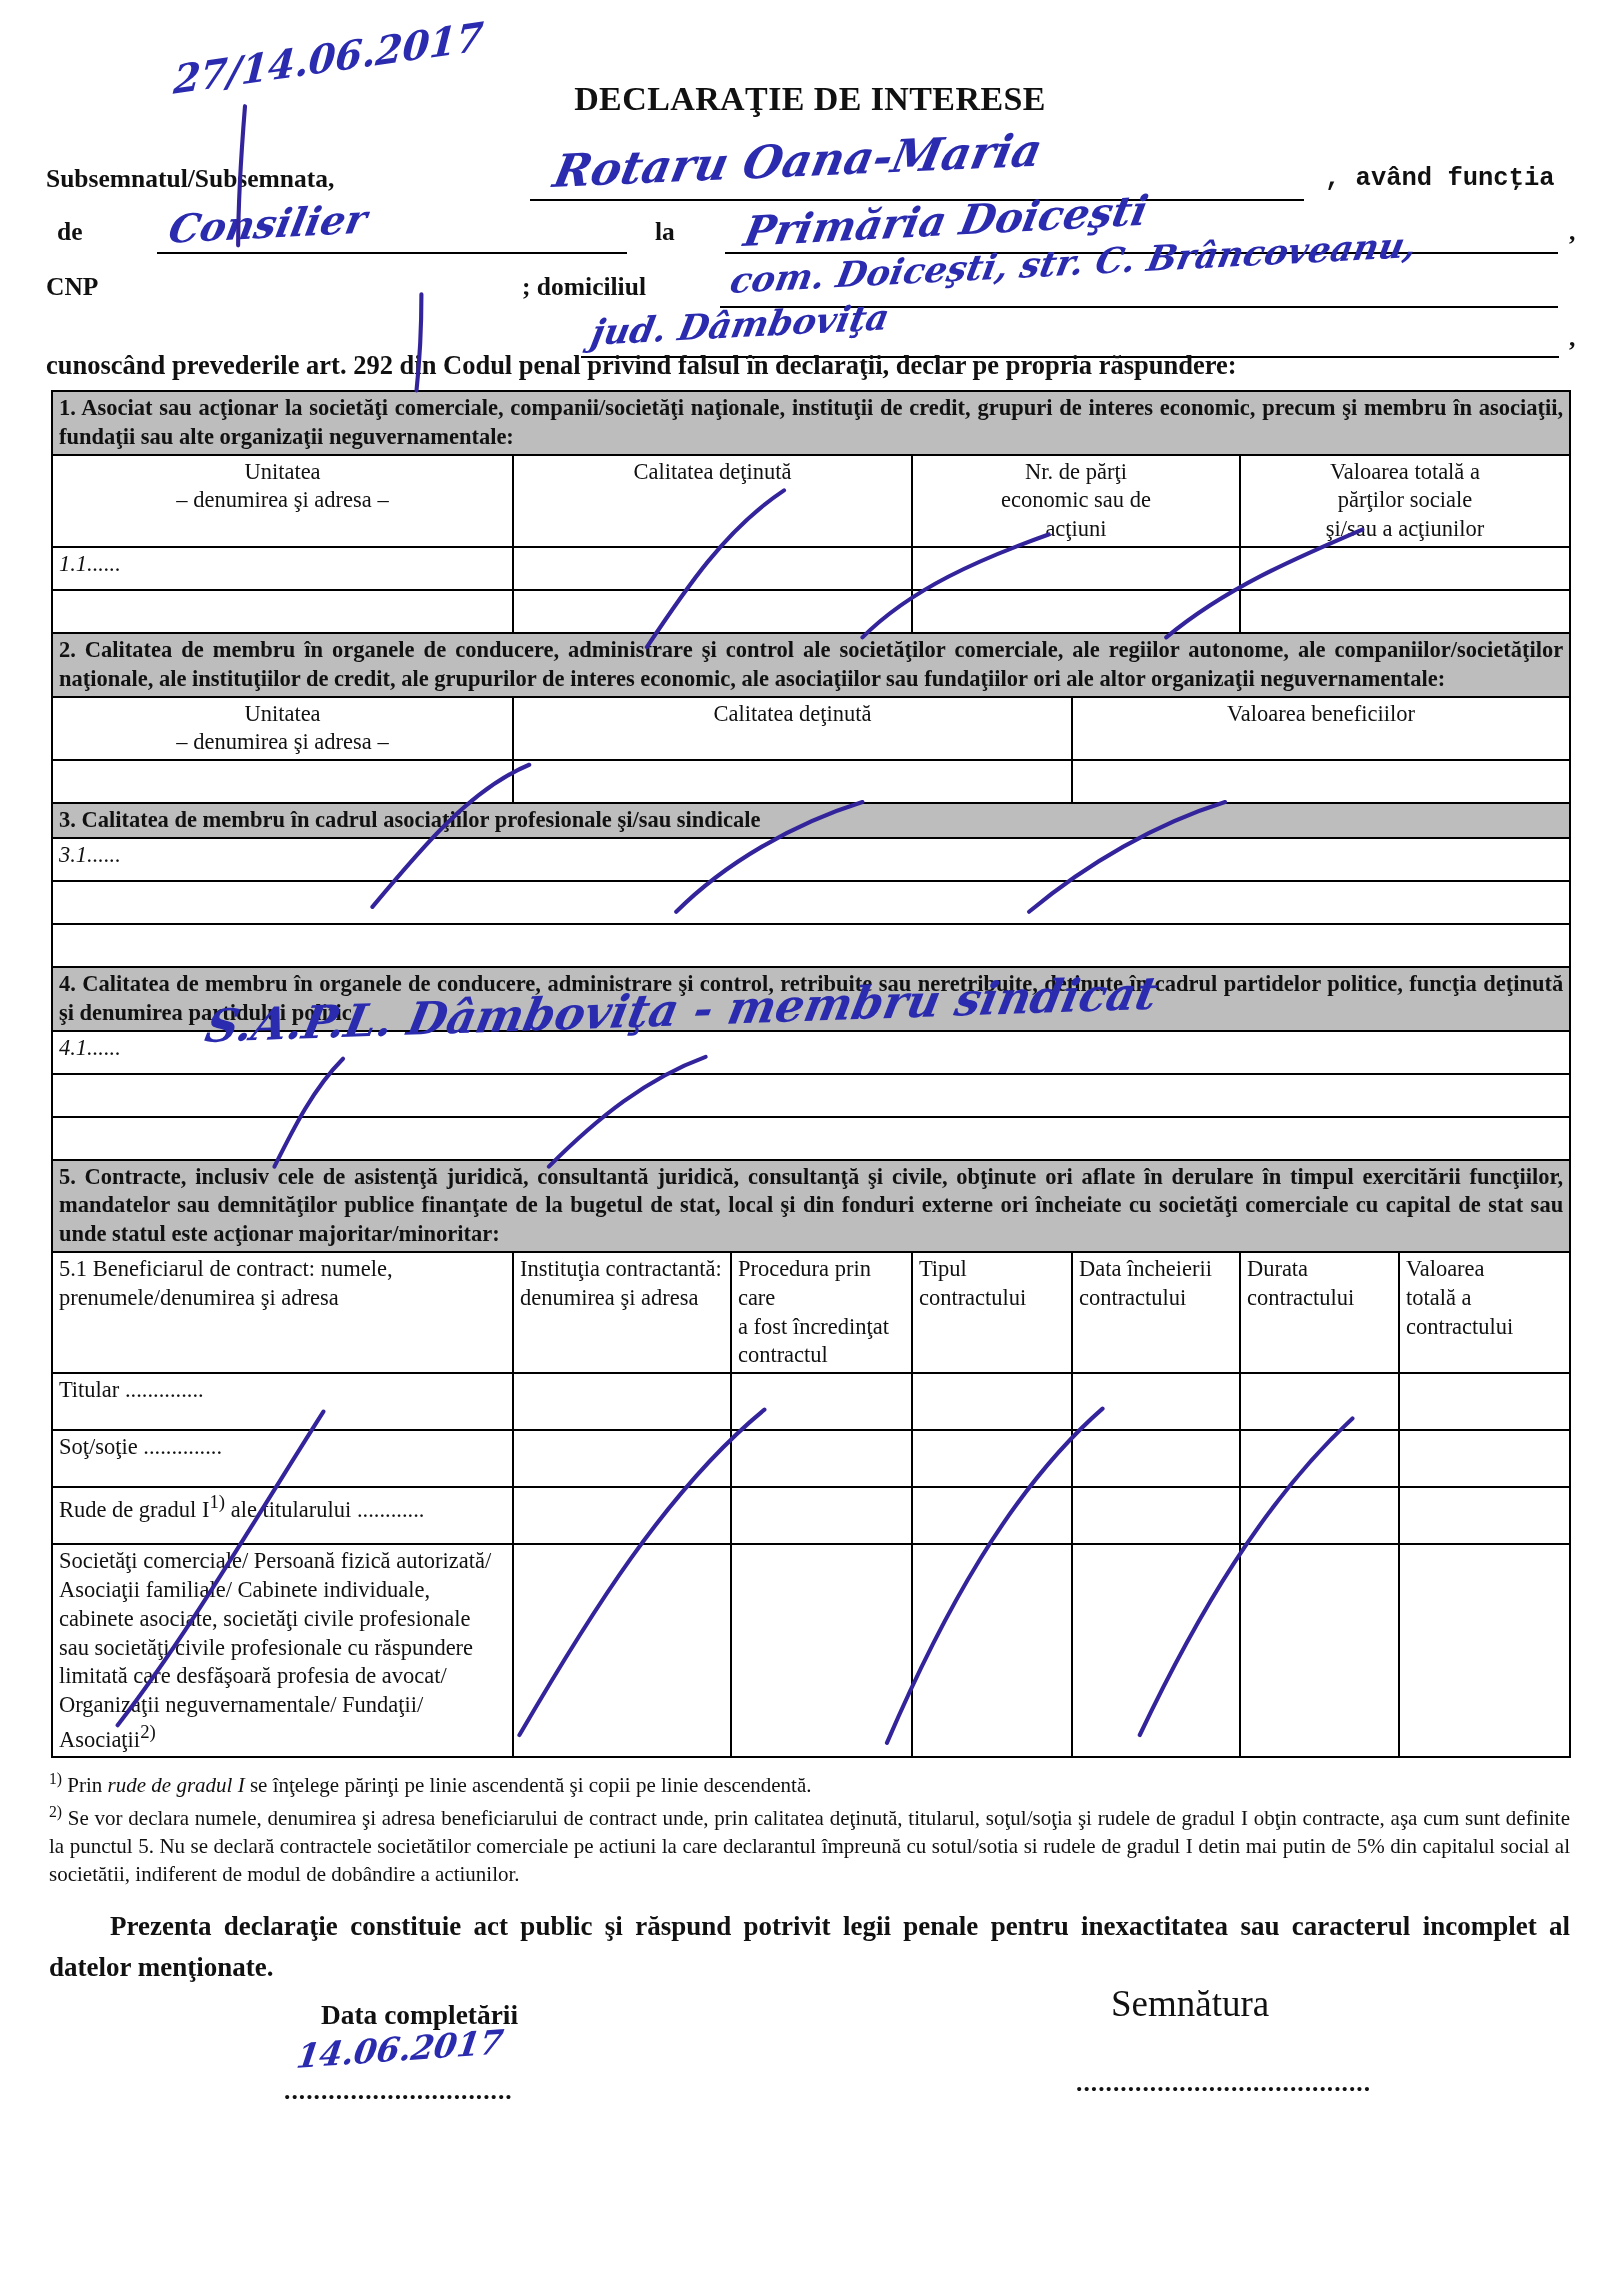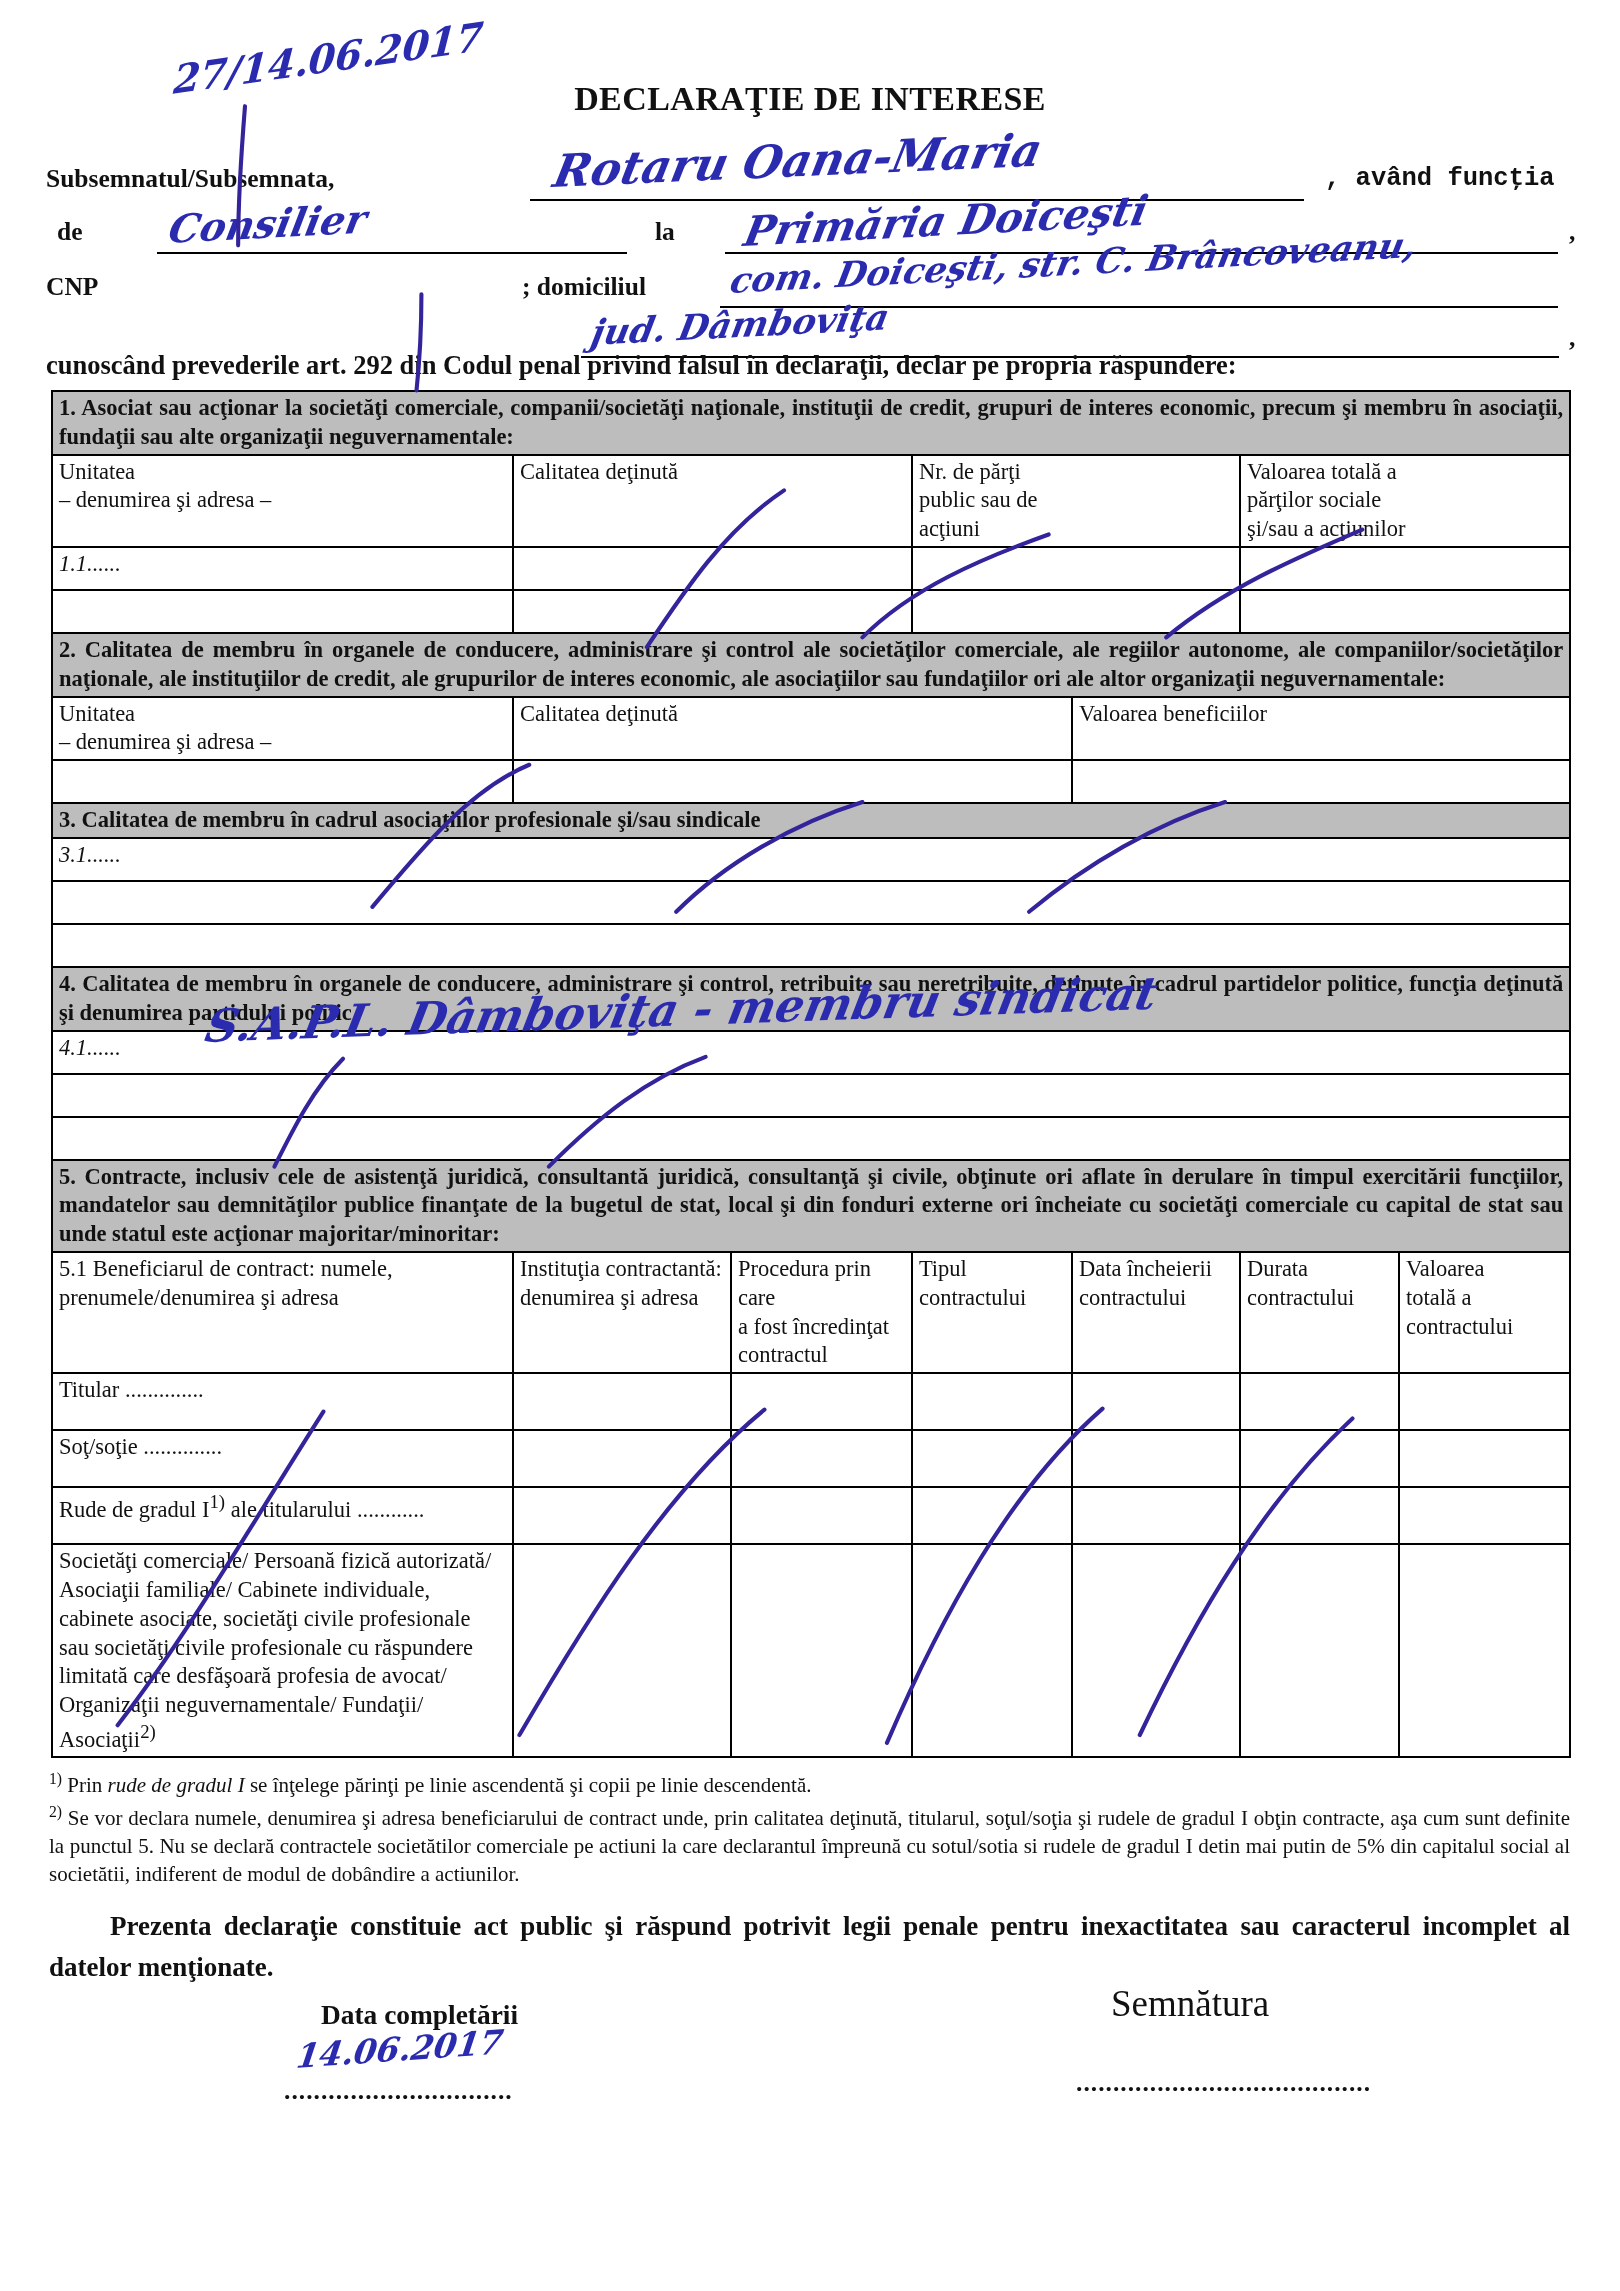--- a/index.html
+++ b/index.html
@@ -72,21 +72,21 @@
   }
   td.sec-head{
     background:#bdbdbd;
     font-weight:bold;
     font-size:24px;
     line-height:1.35;
     text-align:justify;
     padding:4.9px 7.8px 5.9px 7.8px;
   }
   td.col-head{
-    text-align:left;
+    text-align:center;
     vertical-align:middle;
     font-size:24.5px;
     line-height:1.3;
     padding:7.8px 3.9px;
   }
   td.col-head.small{font-size:20.6px;line-height:1.25;}
   td.blank{height:37px;font-style:italic;}
   td.rowlabel{font-size:21.6px;line-height:1.22;}
   td.s5head{
     font-size:18px;line-height:1.2;text-align:left;
@@ -171,21 +171,21 @@
       <td class="sec-head" colspan="7">1. Asociat sau acţionar la societăţi comerciale, companii/societăţi naţionale, instituţii de credit, grupuri de interes economic, precum şi membru în asociaţii, fundaţii sau alte organizaţii neguvernamentale:</td>
     </tr>
     <tr>
       <td class="col-head">
         <div>Unitatea</div>
         <div>– denumirea şi adresa –</div>
       </td>
       <td class="col-head" colspan="2">Calitatea deţinută</td>
       <td class="col-head small" colspan="2">
         <div>Nr. de părţi</div>
-        <div>public sau de</div>
+        <div>economic sau de</div>
         <div>acţiuni</div>
       </td>
       <td class="col-head small" colspan="2">
         <div>Valoarea totală a</div>
         <div>părţilor sociale</div>
         <div>şi/sau a acţiunilor</div>
       </td>
     </tr>
     <tr>
       <td class="blank rowlabel">1.1......</td>

